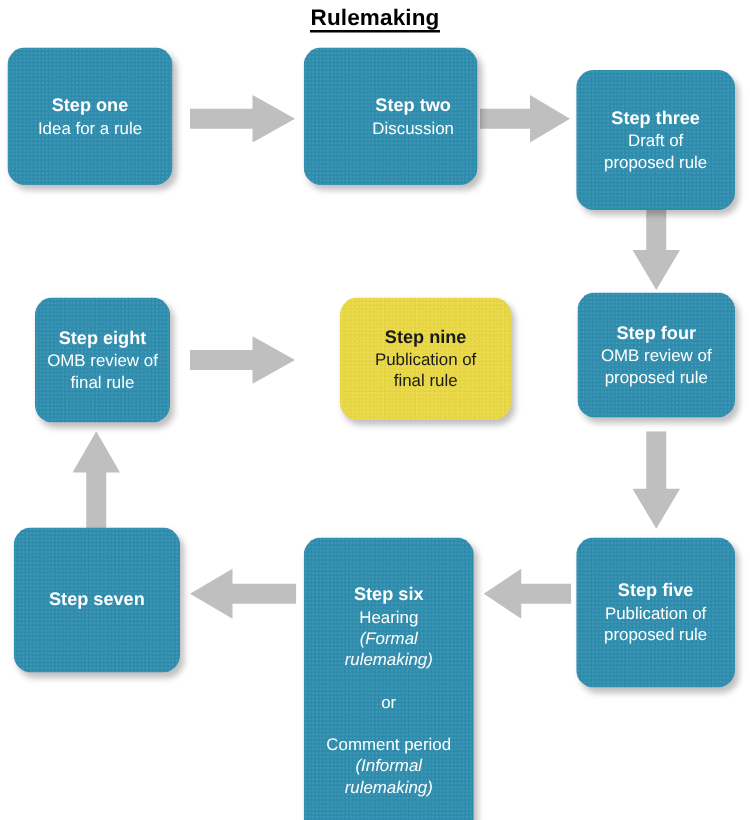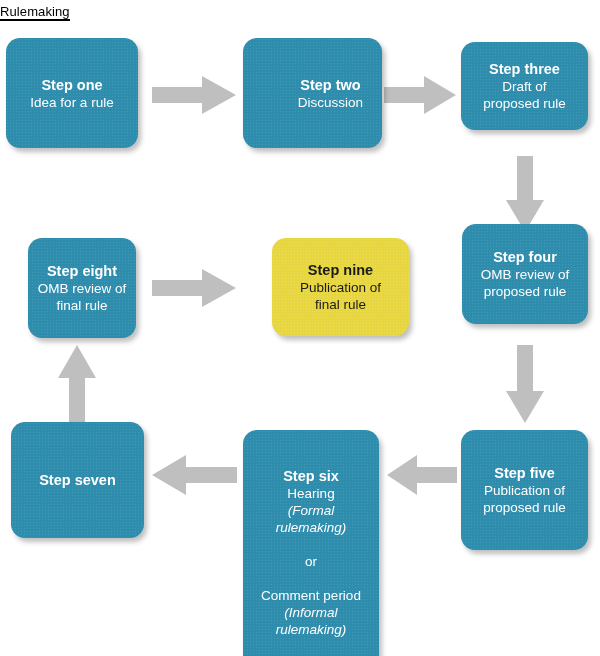--- a/index.html
+++ b/index.html
@@ -22,22 +22,23 @@
     width: 600px;
     height: 656px;
   }
 
   
   .title {
     position: absolute;
     left: 0;
     top: 4px;
     width: 600px;
-    font-size: 13px;
-    font-weight: normal;
+    text-align: center;
+    font-size: 18px;
+    font-weight: bold;
     color: #000000;
     letter-spacing: 0.1px;
   }
   .title span {
     border-bottom: 2px solid #000000;
     padding-bottom: 0px;
   }
 
   
   .node {
@@ -83,22 +84,22 @@
   .node .sub.italic {
     font-style: italic;
   }
   .node .gap {
     height: 17px;
   }
 
   
   #n1 { left: 6px;  top: 38px;  width: 132px; height: 110px; }
   #n2 { left: 243px; top: 38px;  width: 139px; height: 110px; padding-left: 42px; }
-  #n3 { left: 461px; top: 42px;  width: 127px; height: 88px; }
-  #n4 { left: 462px; top: 224px; width: 126px; height: 100px; }
+  #n3 { left: 461px; top: 56px;  width: 127px; height: 112px; }
+  #n4 { left: 462px; top: 234px; width: 126px; height: 100px; }
   #n5 { left: 461px; top: 430px; width: 127px; height: 120px; }
   #n6 { left: 243px; top: 430px; width: 136px; height: 244px; }
   #n7 { left: 11px;  top: 422px; width: 133px; height: 116px; }
   #n8 { left: 28px;  top: 238px; width: 108px; height: 100px; align-items: center; }
   #n9 { left: 243px; top: 238px; width: 137px; height: 98px; margin-left: 29px; }
 
   
   .arrow {
     position: absolute;
   }

